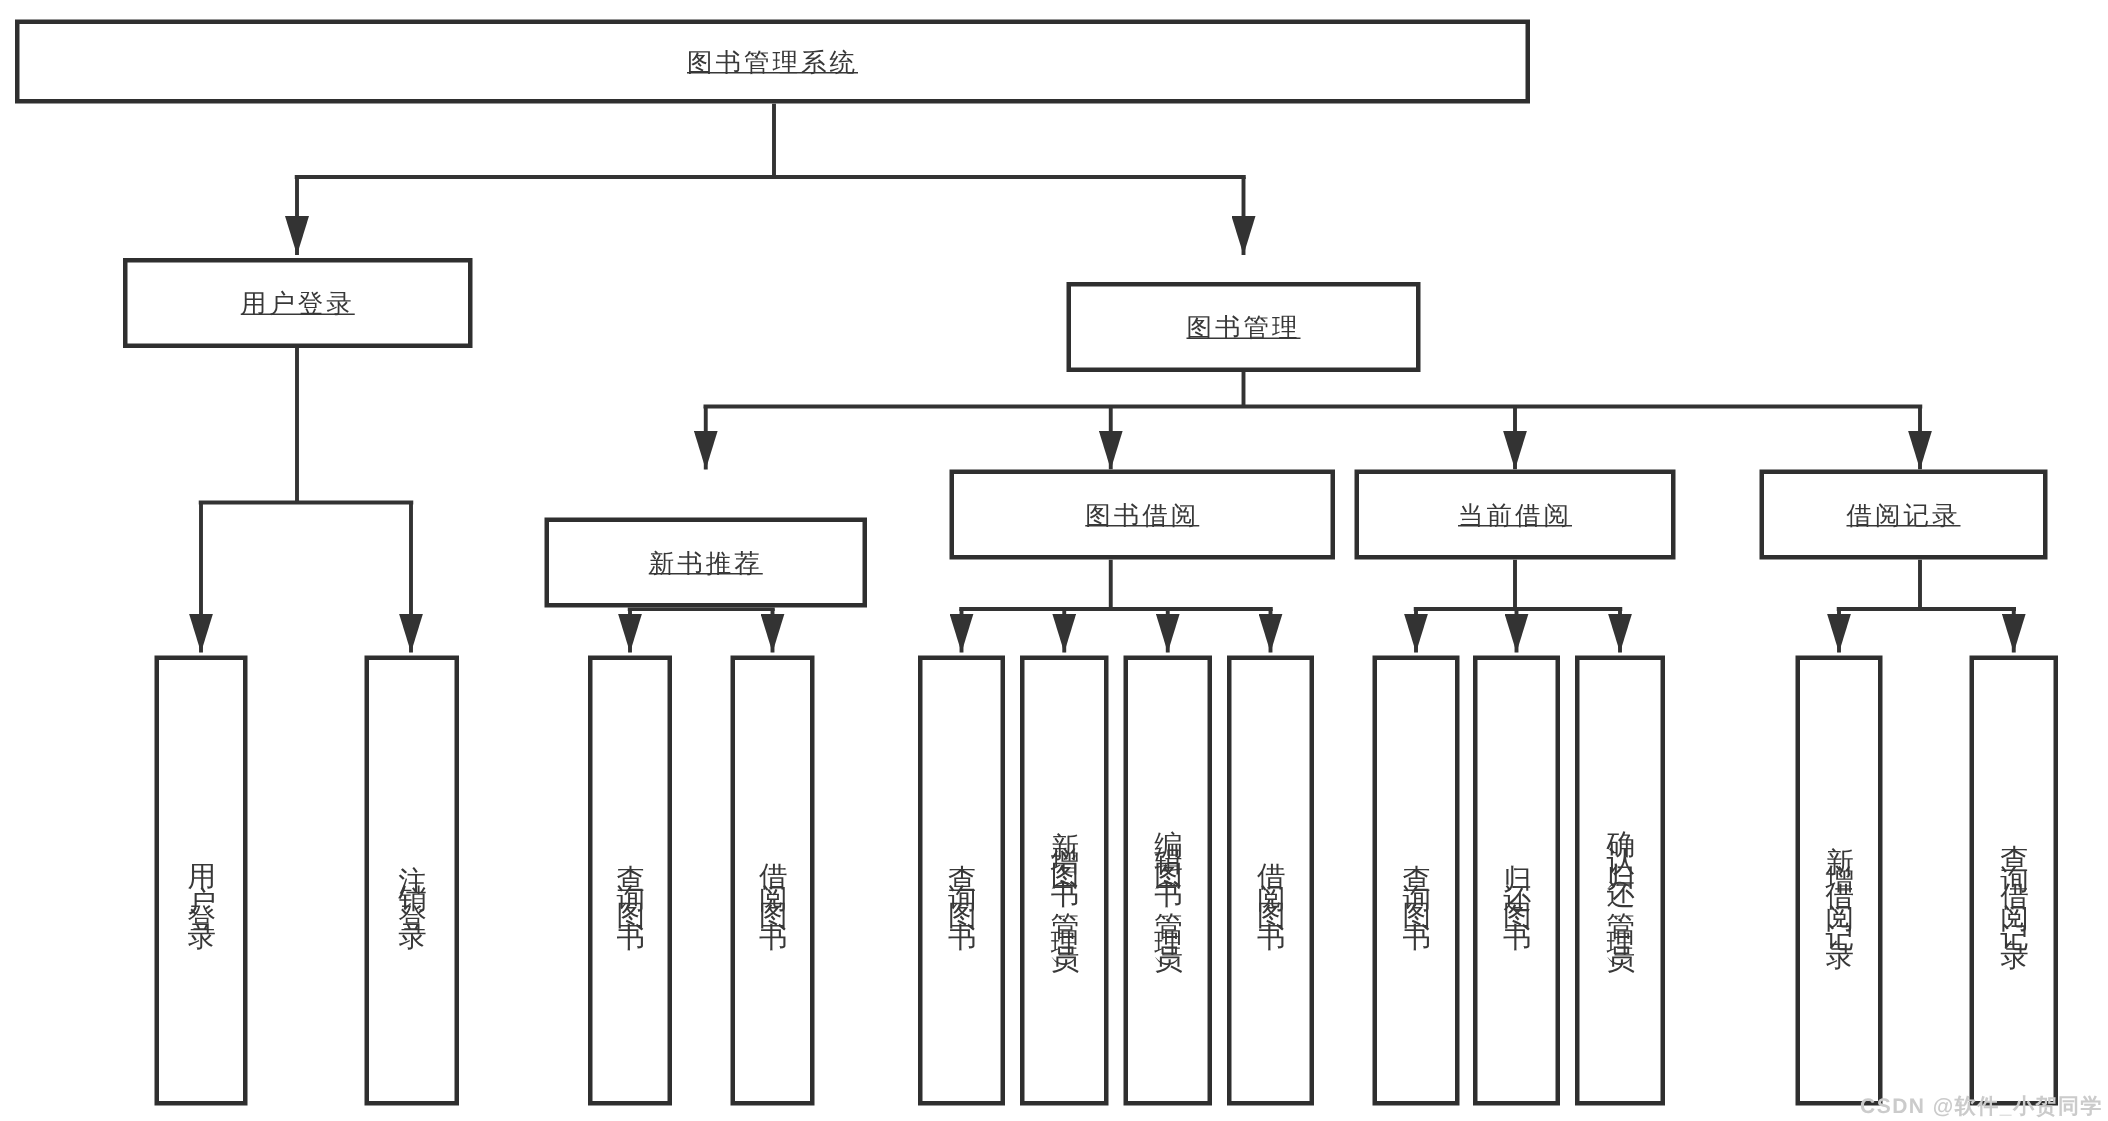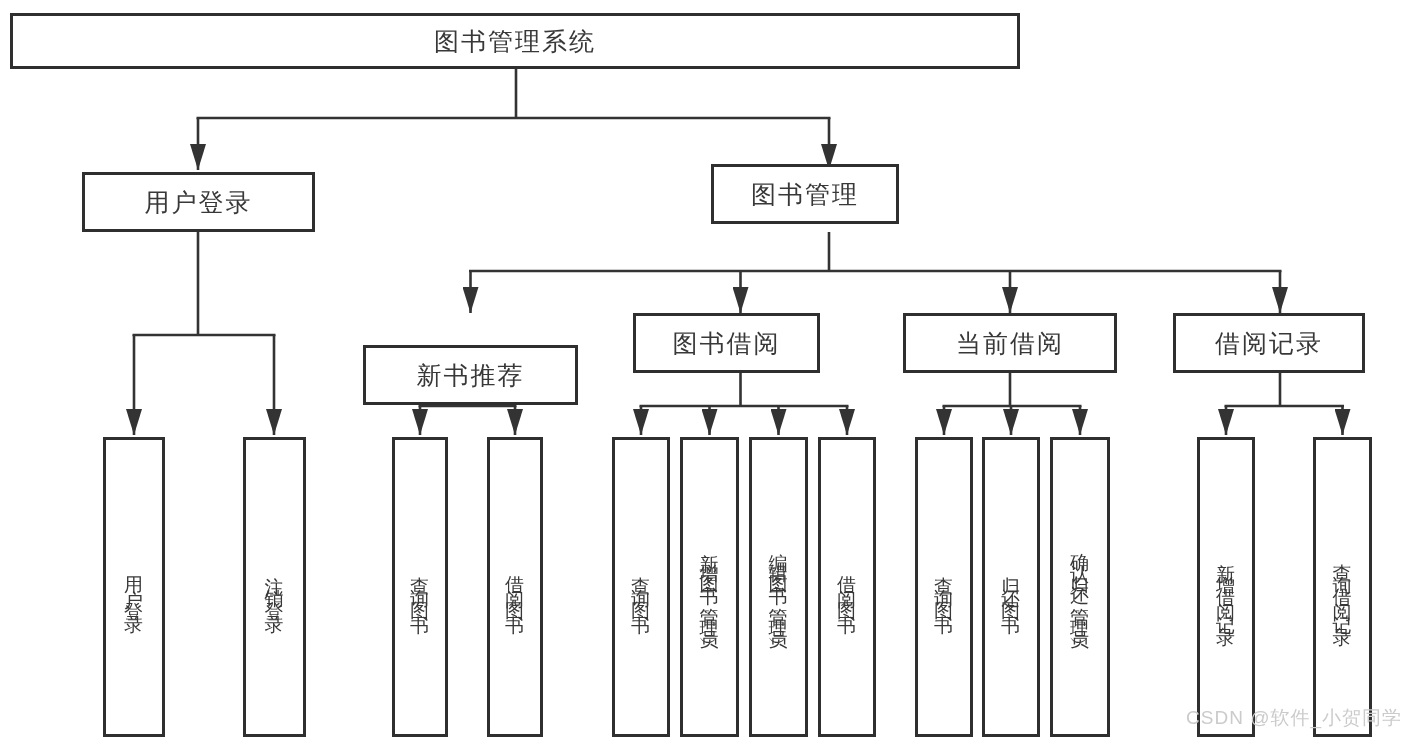--- a/index.html
+++ b/index.html
@@ -21,47 +21,49 @@
     position:absolute;
     background:#ffffff;
     border:3px solid var(--border);
     box-sizing:border-box;
     display:flex;
     align-items:center;
     justify-content:center;
     color:var(--text);
   }
   .h-label{
-    font-size:25px;
+    font-size:17px;
     letter-spacing:2px;
     white-space:nowrap;
     color:var(--text);
+    text-decoration:underline;
   }
   .leaf{
     writing-mode:vertical-rl;
     text-orientation:mixed;
   }
   .v-label{
     writing-mode:vertical-rl;
     text-orientation:mixed;
     font-size:19px;
     line-height:1;
     letter-spacing:13px;
     color:var(--text);
   }
   .v-label.long{letter-spacing:11px;}
   .watermark{
     position:absolute;
     right:3px;
-    bottom:16px;
-    font-size:19px;
+    bottom:0;
+    font-size:14px;
     letter-spacing:1px;
     color:var(--wm);
     z-index:5;
     white-space:nowrap;
+    font-weight:bold;
   }
 </style>
 </head>
 <body>
 
 <div id="stage">
 
   <svg id="connectors" viewBox="0 0 1405 747" xmlns="http://www.w3.org/2000/svg">
     <defs>
       <marker id="ah" markerUnits="userSpaceOnUse" markerWidth="26" markerHeight="16" refX="26" refY="8" orient="auto">
@@ -117,28 +119,28 @@
     </g>
   </svg>
 
   <div class="node" style="left:10px;top:13px;width:1010px;height:56px;">
     <span class="h-label">图书管理系统</span>
   </div>
 
   <div class="node" style="left:82px;top:172px;width:233px;height:60px;">
     <span class="h-label">用户登录</span>
   </div>
-  <div class="node" style="left:711px;top:164px;width:188px;height:60px;text-align:center;">
+  <div class="node" style="left:711px;top:188px;width:236px;height:60px;text-align:center;">
     <span class="h-label">图书管理</span>
   </div>
 
   <div class="node" style="left:363px;top:313px;width:215px;height:60px;margin-top:32px;">
     <span class="h-label">新书推荐</span>
   </div>
-  <div class="node" style="left:633px;top:313px;width:187px;height:60px;">
+  <div class="node" style="left:633px;top:313px;width:257px;height:60px;">
     <span class="h-label">图书借阅</span>
   </div>
   <div class="node" style="left:903px;top:313px;width:214px;height:60px;text-align:right;">
     <span class="h-label">当前借阅</span>
   </div>
   <div class="node" style="left:1173px;top:313px;width:192px;height:60px;">
     <span class="h-label">借阅记录</span>
   </div>
 
   <div class="node leaf" style="left:103px;top:437px;width:62px;height:300px;">

